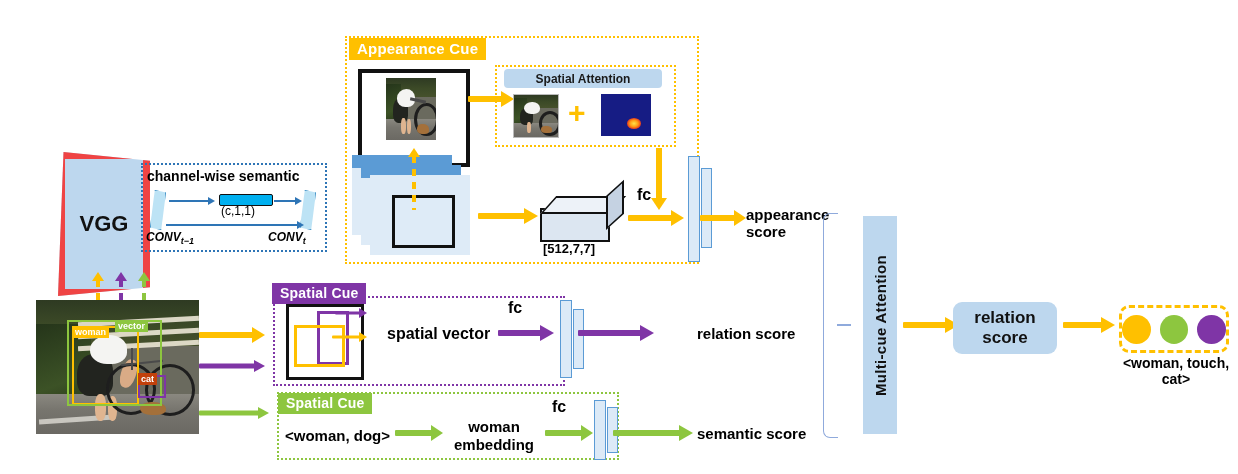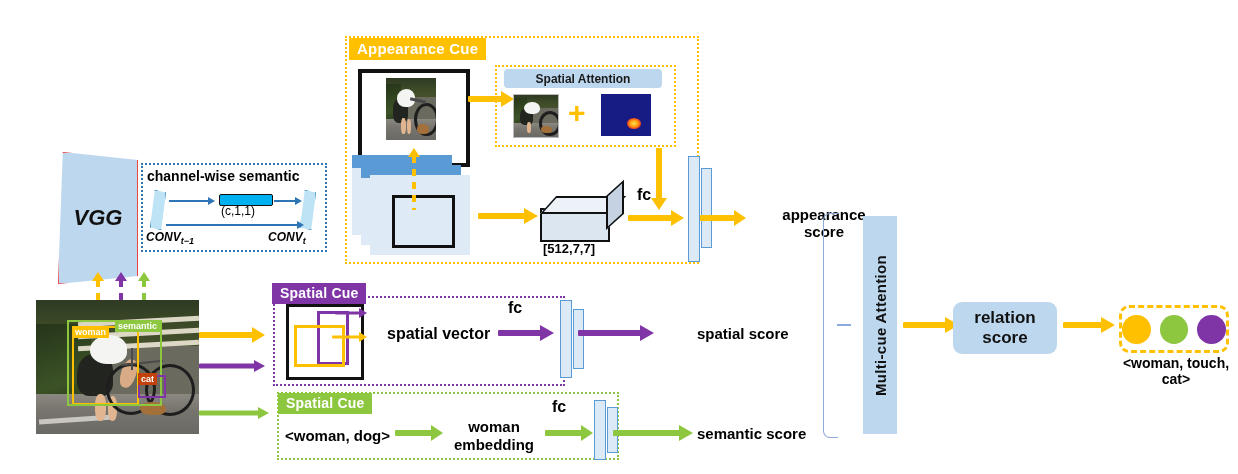--- a/index.html
+++ b/index.html
@@ -34,23 +34,23 @@
   .dash-arrow{position:absolute;width:4px;}
   .dash-arrow .shaft{position:absolute;left:0;top:8px;bottom:0;width:4px;}
   .dash-arrow .head{position:absolute;left:-4px;top:0;width:0;height:0;
                     border-left:6px solid transparent;border-right:6px solid transparent;}
 
   
   .fcbars{position:absolute;}
   .fcbars .b1,.fcbars .b2{position:absolute;background:#DCEAF7;border:1.5px solid #5B9BD5;}
 
   
-  .vgg{position:absolute;background:#BDD7EE;border:1px solid #ef4444;
+  .vgg{position:absolute;background:#BDD7EE;border:7px solid #ef4444;
        clip-path:polygon(6% 0%, 100% 6%, 100% 94%, 0% 100%);
-       display:flex;align-items:center;justify-content:center;font-style:italic;}
+       display:flex;align-items:center;justify-content:center;}
   .vgg span{font-size:22px;font-weight:bold;color:#111;}
 
   
   .conv-slab{position:absolute;background:#BDE3F5;border:1px solid #3E8FC4;
              clip-path:polygon(30% 0%, 100% 6%, 70% 100%, 0% 94%);}
 
   
   .cuboid{position:absolute;}
   .cuboid .front{position:absolute;left:0;bottom:0;background:#DCE6F1;border:2.5px solid #111;}
   .cuboid .top{position:absolute;background:#EDF2F8;border:2.5px solid #111;}
@@ -187,21 +187,21 @@
 <div class="fcbars" style="left:688px;top:156px;width:26px;height:104px;">
   <div class="b1" style="left:0;top:0;width:10px;height:104px;"></div>
   <div class="b2" style="left:13px;top:12px;width:9px;height:78px;"></div>
 </div>
 
 <div class="arrow-h" style="left:700px;top:218px;width:46px;">
   <div class="shaft" style="width:36px;background:#FFC000;"></div>
   <div class="head" style="border-left:12px solid #FFC000;"></div>
 </div>
 
-<div class="lbl" style="position:absolute;left:774px;top:206px;font-size:15px;text-align:center;width:100px;">
+<div class="lbl" style="position:absolute;left:746px;top:206px;font-size:15px;text-align:left;width:100px;">
   <span>appearance</span><br>
   <span>score</span>
 </div>
 
 <div class="vgg" style="left:58px;top:152px;width:78px;height:130px;">
   <span>VGG</span>
 </div>
 
 <div class="cue-box" style="left:141px;top:163px;width:182px;height:85px;border:2.5px dotted #2E75B6;"></div>
 <div class="lbl" style="position:absolute;left:147px;top:168px;font-size:14px;">channel-wise semantic</div>
@@ -260,21 +260,21 @@
   <div class="wheel" style="left:43%;top:47%;width:27%;height:34%"></div>
   <div class="wheel" style="left:67%;top:48%;width:27%;height:34%"></div>
   <div class="frame-bar" style="left:52%;top:46%;width:26%;height:2px;transform:rotate(-6deg)"></div>
   <div class="frame-bar" style="left:58%;top:36%;width:2px;height:16%;"></div>
   <div class="catblob" style="left:64%;top:76%;width:16%;height:10%"></div>
 </div>
 
 <div class="bbox" style="left:72px;top:326px;width:63px;height:75px;border:2px solid #FFC000;"></div>
 <div class="bbox-tag" style="left:72px;top:326px;background:#FFC000;">woman</div>
 <div class="bbox" style="left:67px;top:320px;width:91px;height:82px;border:2px solid #8DC63F;"></div>
-<div class="bbox-tag" style="left:115px;top:320px;background:#8DC63F;">semantic</div>
+<div class="bbox-tag" style="left:115px;top:320px;background:#8DC63F;">vector</div>
 <div class="bbox" style="left:138px;top:375px;width:24px;height:19px;border:2px solid #7F35A6;"></div>
 <div class="bbox-tag" style="left:138px;top:373px;background:#c2410c;">cat</div>
 
 <div class="arrow-h" style="left:199px;top:335px;width:66px;">
   <div class="shaft" style="width:56px;background:#FFC000;"></div>
   <div class="head" style="border-left:13px solid #FFC000;"></div>
 </div>
 <div class="arrow-h" style="left:199px;top:366px;width:66px;">
   <div class="shaft" style="width:58px;background:#7F35A6;height:5px;"></div>
   <div class="head" style="border-left:11px solid #7F35A6;border-top-width:6px;border-bottom-width:6px;"></div>
@@ -309,21 +309,21 @@
 
 <div class="fcbars" style="left:560px;top:300px;width:26px;height:76px;">
   <div class="b1" style="left:0;top:0;width:10px;height:76px;"></div>
   <div class="b2" style="left:13px;top:9px;width:9px;height:58px;"></div>
 </div>
 
 <div class="arrow-h" style="left:578px;top:333px;width:76px;">
   <div class="shaft" style="width:64px;background:#7F35A6;"></div>
   <div class="head" style="border-left:14px solid #7F35A6;"></div>
 </div>
-<div class="lbl" style="position:absolute;left:697px;top:325px;font-size:15px;">spatial score</div>
+<div class="lbl" style="position:absolute;left:697px;top:325px;font-size:15px;">relation score</div>
 
 <div class="cue-box" style="left:277px;top:392px;width:338px;height:64px;border:2.5px dotted #8DC63F;"></div>
 <div class="cue-tag" style="left:278px;top:393px;background:#8DC63F;font-size:14px;">Spatial Cue</div>
 
 <div class="lbl" style="position:absolute;left:285px;top:427px;font-size:15px;">&lt;woman, dog&gt;</div>
 <div class="arrow-h" style="left:395px;top:433px;width:48px;">
   <div class="shaft" style="width:38px;background:#8DC63F;"></div>
   <div class="head" style="border-left:12px solid #8DC63F;"></div>
 </div>
 <div class="lbl" style="position:absolute;left:448px;top:418px;font-size:15px;text-align:center;width:92px;line-height:1.2;">

